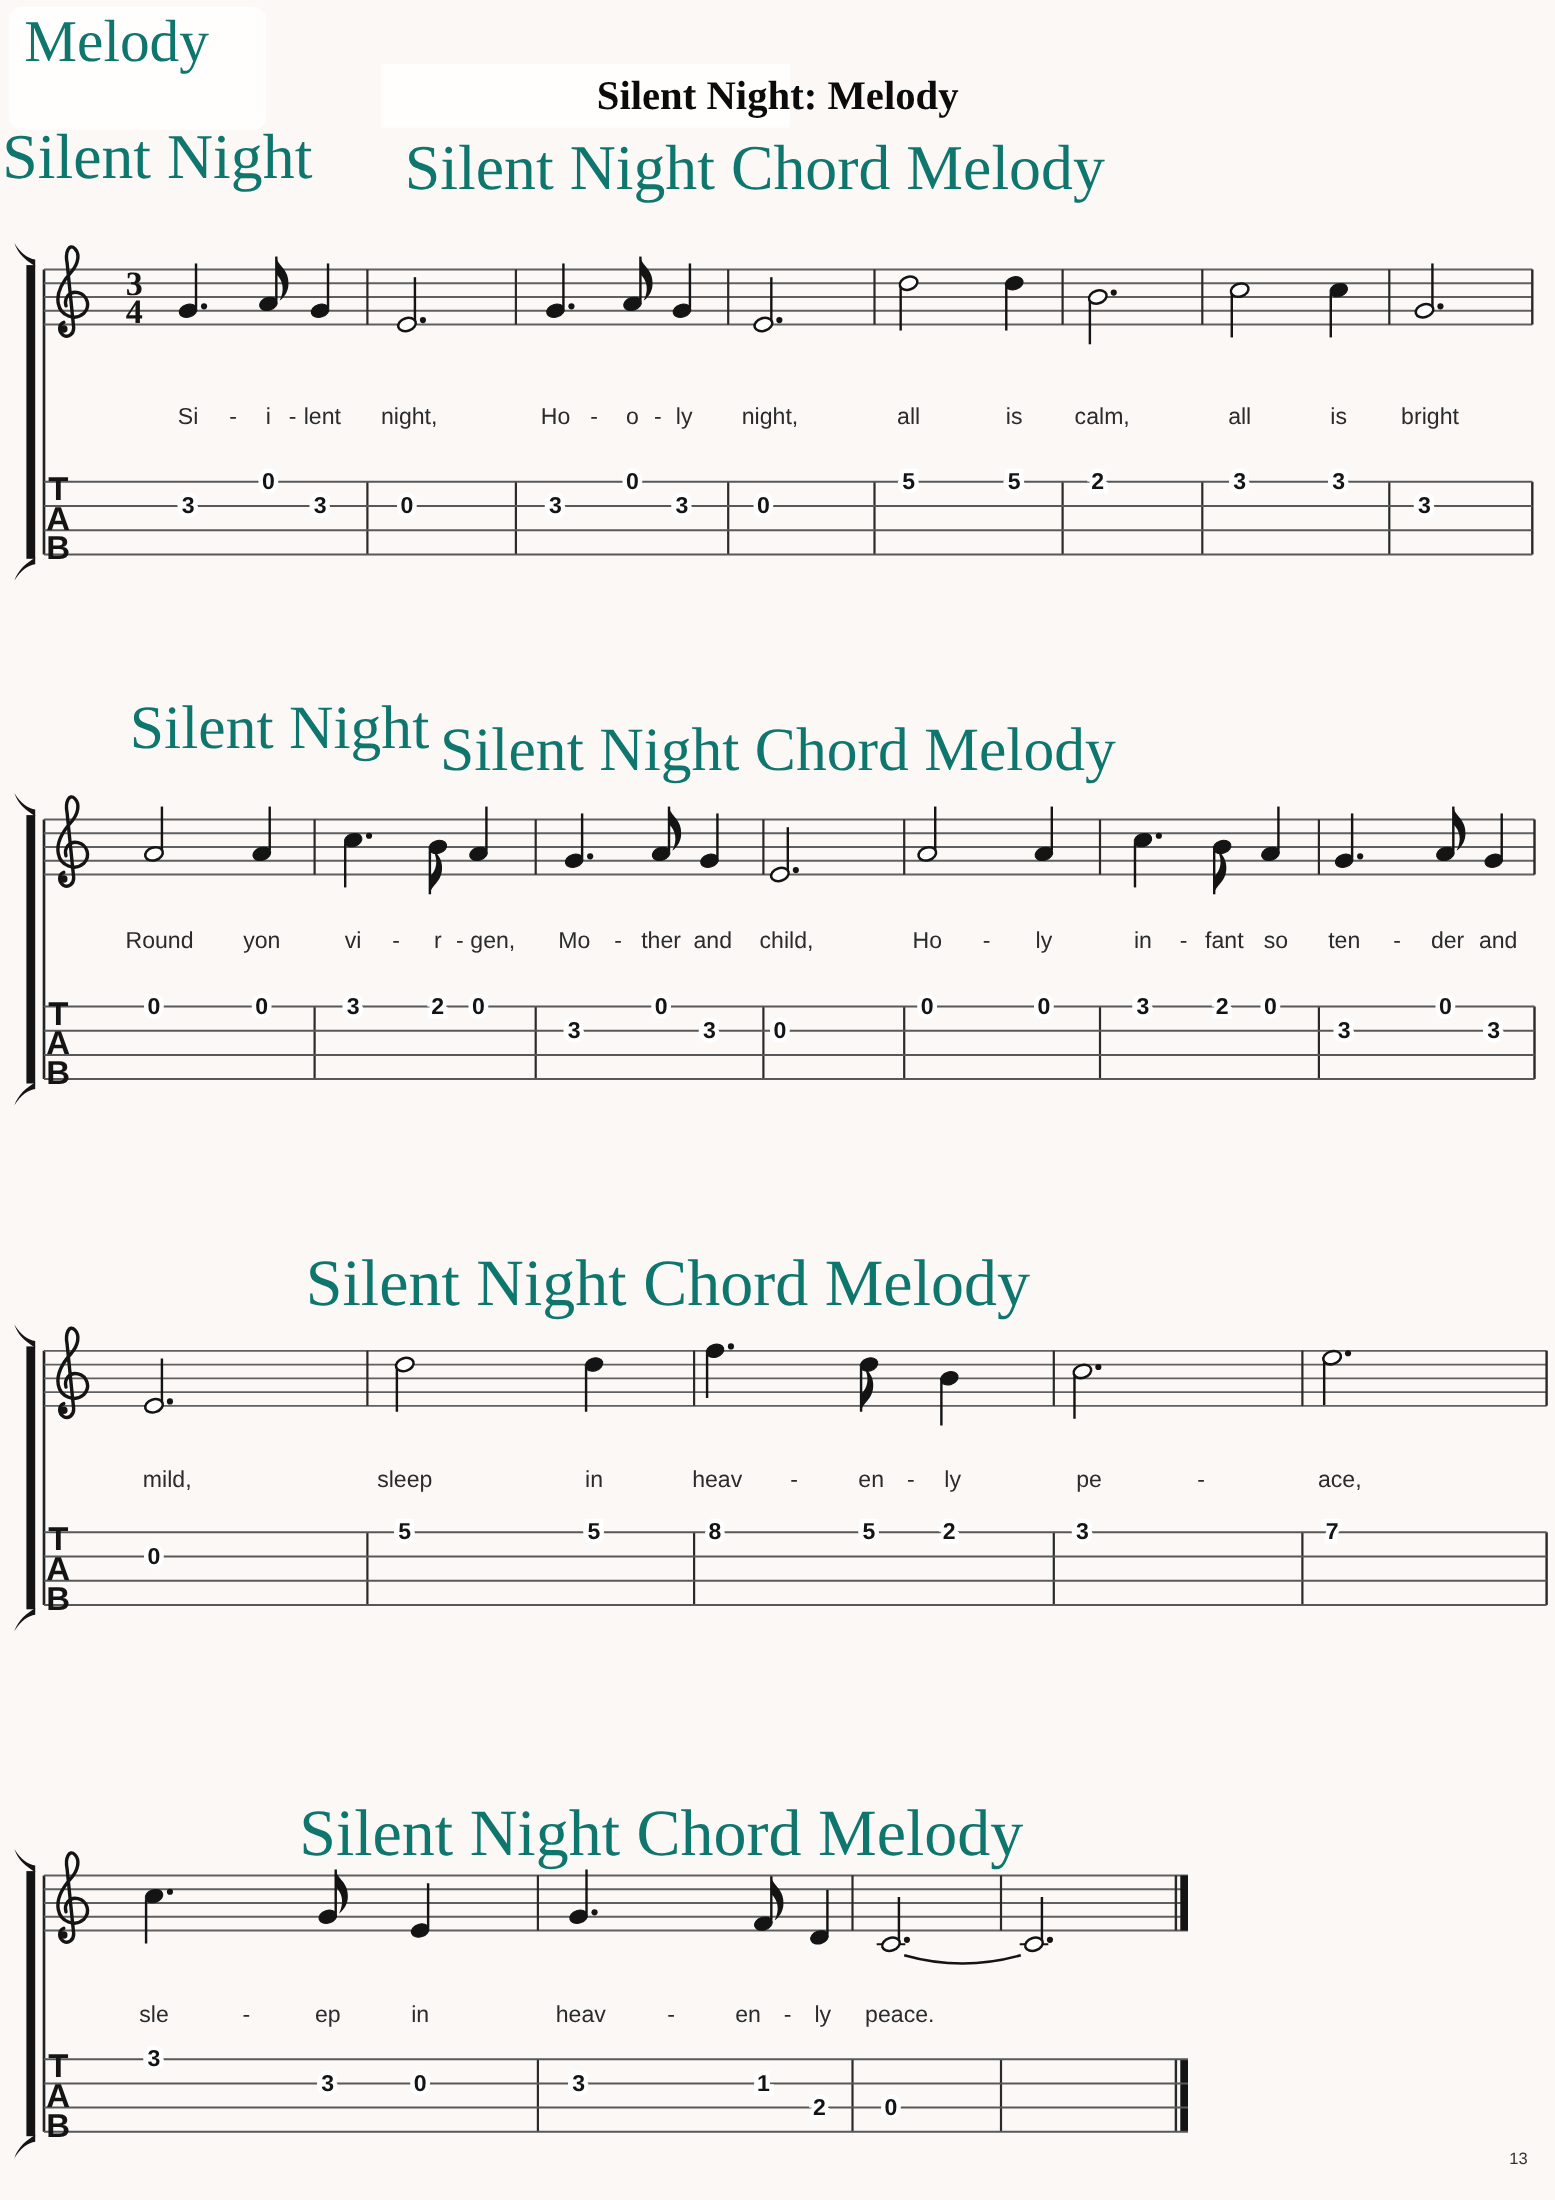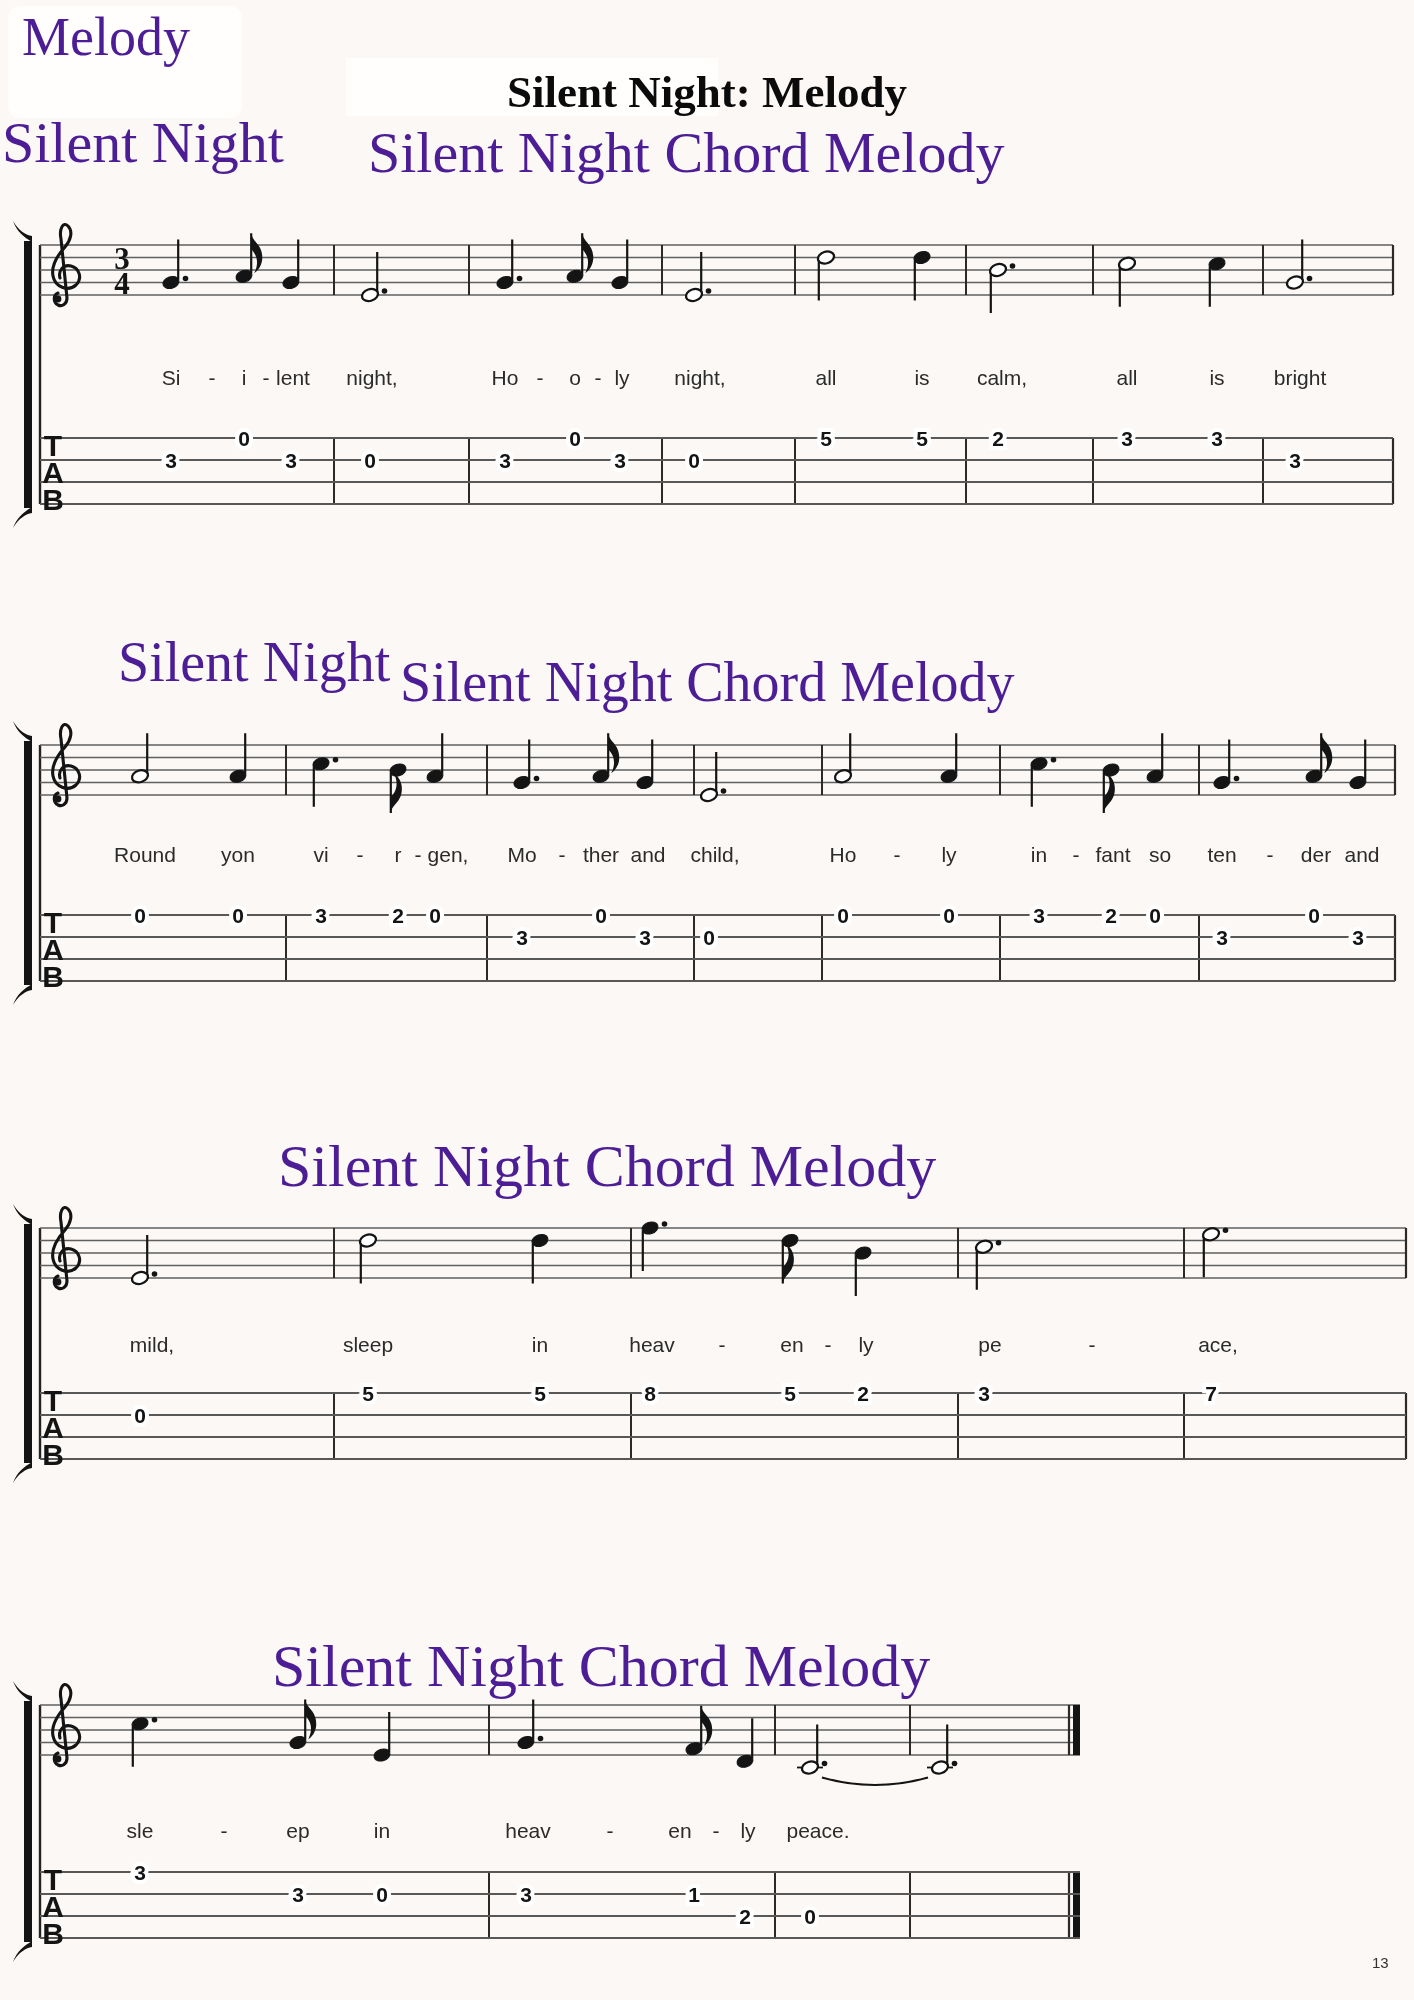--- a/index.html
+++ b/index.html
@@ -3,21 +3,21 @@
 <meta charset="utf-8">
 <style>
   html,body{margin:0;padding:0;}
   body{
     width:1414px;height:2000px;position:relative;overflow:hidden;
     background:#fbf8f6;
     font-family:"Liberation Sans", sans-serif;
   }
   .panel{position:absolute;background:#fffefd;}
   .watermark{
-    position:absolute;color:#4c1d95;font-family:"Liberation Serif", serif;
+    position:absolute;color:#0f766e;font-family:"Liberation Serif", serif;
     white-space:nowrap;line-height:1;user-select:none;
   }
   .title{
     position:absolute;left:0;width:1414px;text-align:center;
     font-family:"Liberation Serif", serif;font-weight:bold;color:#0b0b0b;
   }
   .page-number{
     position:absolute;color:#333;font-size:15px;
   }
   svg.system{position:absolute;left:0;}
@@ -31,21 +31,21 @@
 <div id="watermarks">
     <div class="watermark" style="left: 22px; top: 10px; font-size: 54px;">Melody</div>
     <div class="watermark" style="left: 2px; top: 114px; font-size: 58px;">Silent Night</div>
     <div class="watermark" style="left: 368px; top: 124px; font-size: 58px;">Silent Night Chord Melody</div>
     <div class="watermark" style="left: 118px; top: 634px; font-size: 56px;">Silent Night</div>
     <div class="watermark" style="left: 400px; top: 654px; font-size: 56px;">Silent Night Chord Melody</div>
     <div class="watermark" style="left: 278px; top: 1136px; font-size: 60px;">Silent Night Chord Melody</div>
     <div class="watermark" style="left: 272px; top: 1636px; font-size: 60px;">Silent Night Chord Melody</div>
   </div>
 
-<div class="title" style="top:66px;font-size:45px;">Silent Night: Melody</div>
+<div class="title" style="top:66px;font-size:37px;">Silent Night: Melody</div>
 
 <div id="score">
     <svg width="1414" height="355" class="system" style="top:185px">
       <g>
         <rect x="24" y="56" width="8" height="267" fill="#141414"></rect>
         <path d="M32 57 C24 52 17 47 13 36 C19 46 26 50 32 51 Z" fill="#141414"></path>
         <path d="M32 322 C24 327 17 332 13 343 C19 333 26 329 32 328 Z" fill="#141414"></path>
         <line x1="40" y1="60" x2="40" y2="319" stroke="#222" stroke-width="2.4"></line>
       </g>
       <g>

